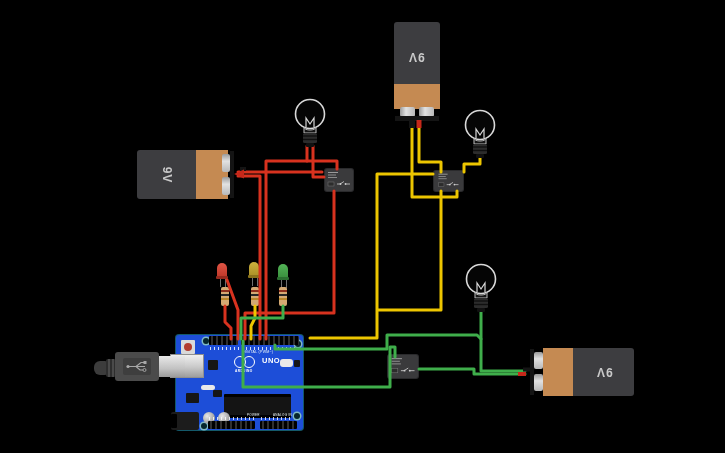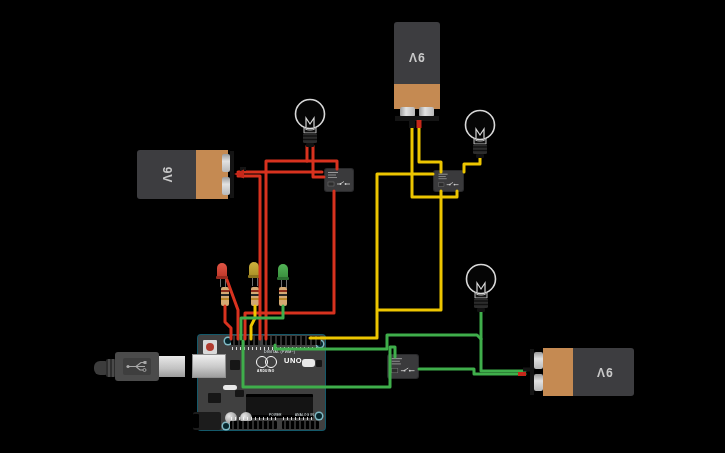--- a/index.html
+++ b/index.html
@@ -26,22 +26,22 @@
   .led{position:absolute;width:10px;height:16px;border-radius:5px 5px 1px 1px;}
   .led .flange{position:absolute;left:-1px;bottom:0;width:12px;height:3px;border-radius:1px;}
   .led .leg{position:absolute;top:16px;width:1px;height:8px;background:#6f6f6f;}
   .res{position:absolute;width:8px;height:19px;background:#d4a973;border-radius:2px;}
   .res i{position:absolute;left:0;width:8px;height:2px;display:block;}
   .res .b1{top:3px;background:#8c2e1b;}
   .res .b2{top:7px;background:#262626;}
   .res .b3{top:11px;background:#b8862b;}
 
   
-  .arduino{position:absolute;left:198px;top:335px;width:127px;height:95px;
-           background:#404040;border-radius:3px;box-shadow:0 0 0 1px #14596a;}
+  .arduino{position:absolute;left:176px;top:335px;width:127px;height:95px;
+           background:#1d4ed8;border-radius:3px;box-shadow:0 0 0 1px #14596a;}
   .hole{position:absolute;width:6px;height:6px;border-radius:50%;background:#06262c;
         box-shadow:0 0 0 1.5px #7fb9c4;}
   .header{position:absolute;height:9px;background:#101010;
           background-image:repeating-linear-gradient(90deg,#000 0 2px,#303030 2px 4px,#000 4px 5px);
           border-radius:1px;}
   .pinlabels{position:absolute;height:3px;
           background-image:repeating-linear-gradient(90deg,rgba(255,255,255,.8) 0 1px,transparent 1px 4px);}
   .tinytext{position:absolute;color:#eaf4f6;font-size:3.5px;letter-spacing:.3px;white-space:nowrap;}
   .uno-text{position:absolute;color:#fff;font-size:7.5px;font-weight:bold;letter-spacing:.5px;}
   .ard-text{position:absolute;color:#fff;font-size:3.2px;font-weight:bold;letter-spacing:.4px;}

